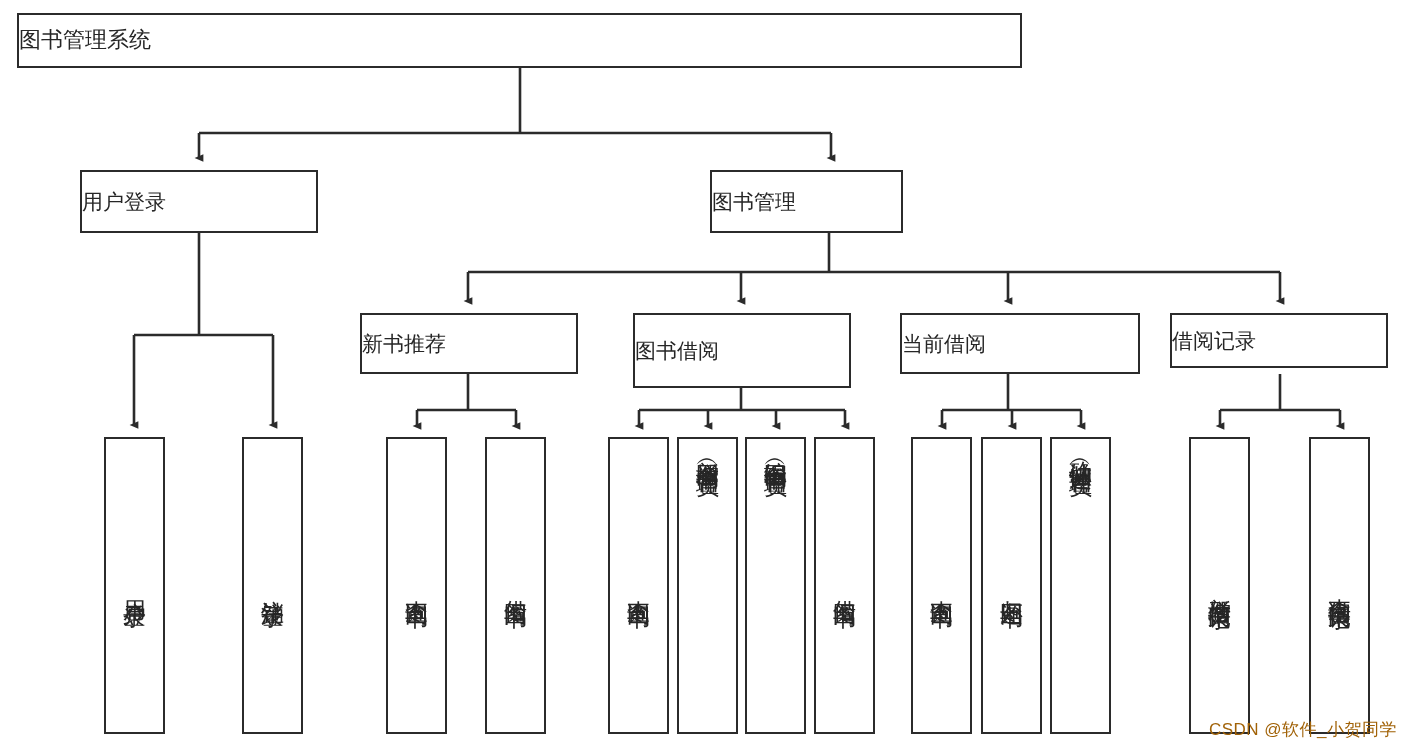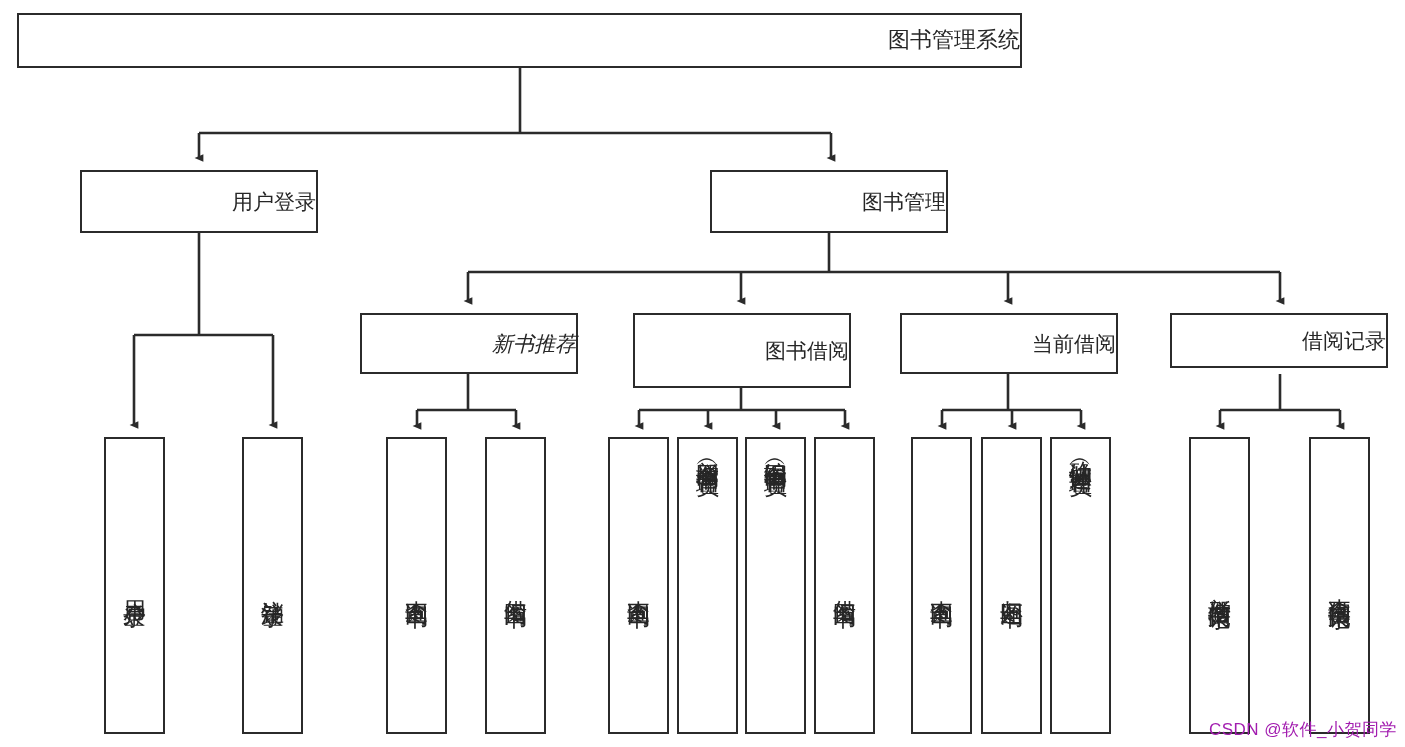--- a/index.html
+++ b/index.html
@@ -24,21 +24,21 @@
     width: 1405px;
     height: 747px;
   }
   .node-box {
     position: absolute;
     box-sizing: border-box;
     background: #ffffff;
     border: 2px solid #2b2b2b;
     display: flex;
     align-items: center;
-    justify-content: flex-end;
+    justify-content: flex-start;
     color: #262626;
   }
   .node-label {
     text-align: center;
     line-height: 1.12;
     white-space: nowrap;
   }
   
   .node-h .node-label {
     font-size: 21px;
@@ -65,21 +65,21 @@
   }
   .node-v.mid-text {
     align-items: center;
     padding-top: 0;
   }
   #watermark {
     position: absolute;
     right: 8px;
     bottom: 6px;
     font-size: 17px;
-    color: #a21caf;
+    color: #a16207;
     letter-spacing: 0.5px;
     white-space: nowrap;
     pointer-events: none;
   }
 </style>
 </head>
 <body>
 
 <div id="stage">
 
@@ -133,31 +133,31 @@
     </g>
   </svg>
 
   <div class="node-box node-h node-root" style="left:17px; top:13px; width:1005px; height:55px;">
     <span class="node-label">图书管理系统</span>
   </div>
 
   <div class="node-box node-h" style="left:80px; top:170px; width:238px; height:63px;">
     <span class="node-label">用户登录</span>
   </div>
-  <div class="node-box node-h" style="left:710px; top:170px; width:238px; height:63px;">
+  <div class="node-box node-h" style="left:710px; top:170px; width:193px; height:63px;">
     <span class="node-label">图书管理</span>
   </div>
 
-  <div class="node-box node-h" style="left:360px; top:313px; width:218px; height:61px;font-style:italic;">
+  <div class="node-box node-h" style="left:360px; top:313px; width:218px; height:61px;">
     <span class="node-label">新书推荐</span>
   </div>
   <div class="node-box node-h" style="left:633px; top:313px; width:218px; height:75px;">
     <span class="node-label">图书借阅</span>
   </div>
-  <div class="node-box node-h" style="left:900px; top:313px; width:218px; height:61px;">
+  <div class="node-box node-h" style="left:900px; top:313px; width:240px; height:61px;">
     <span class="node-label">当前借阅</span>
   </div>
   <div class="node-box node-h" style="left:1170px; top:313px; width:218px; height:55px;">
     <span class="node-label">借阅记录</span>
   </div>
 
   <div class="node-box node-v mid-text" style="left:104px; top:437px; width:61px; height:297px;">
     <span class="node-label">用户登录</span>
   </div>
   <div class="node-box node-v mid-text" style="left:242px; top:437px; width:61px; height:297px;">

